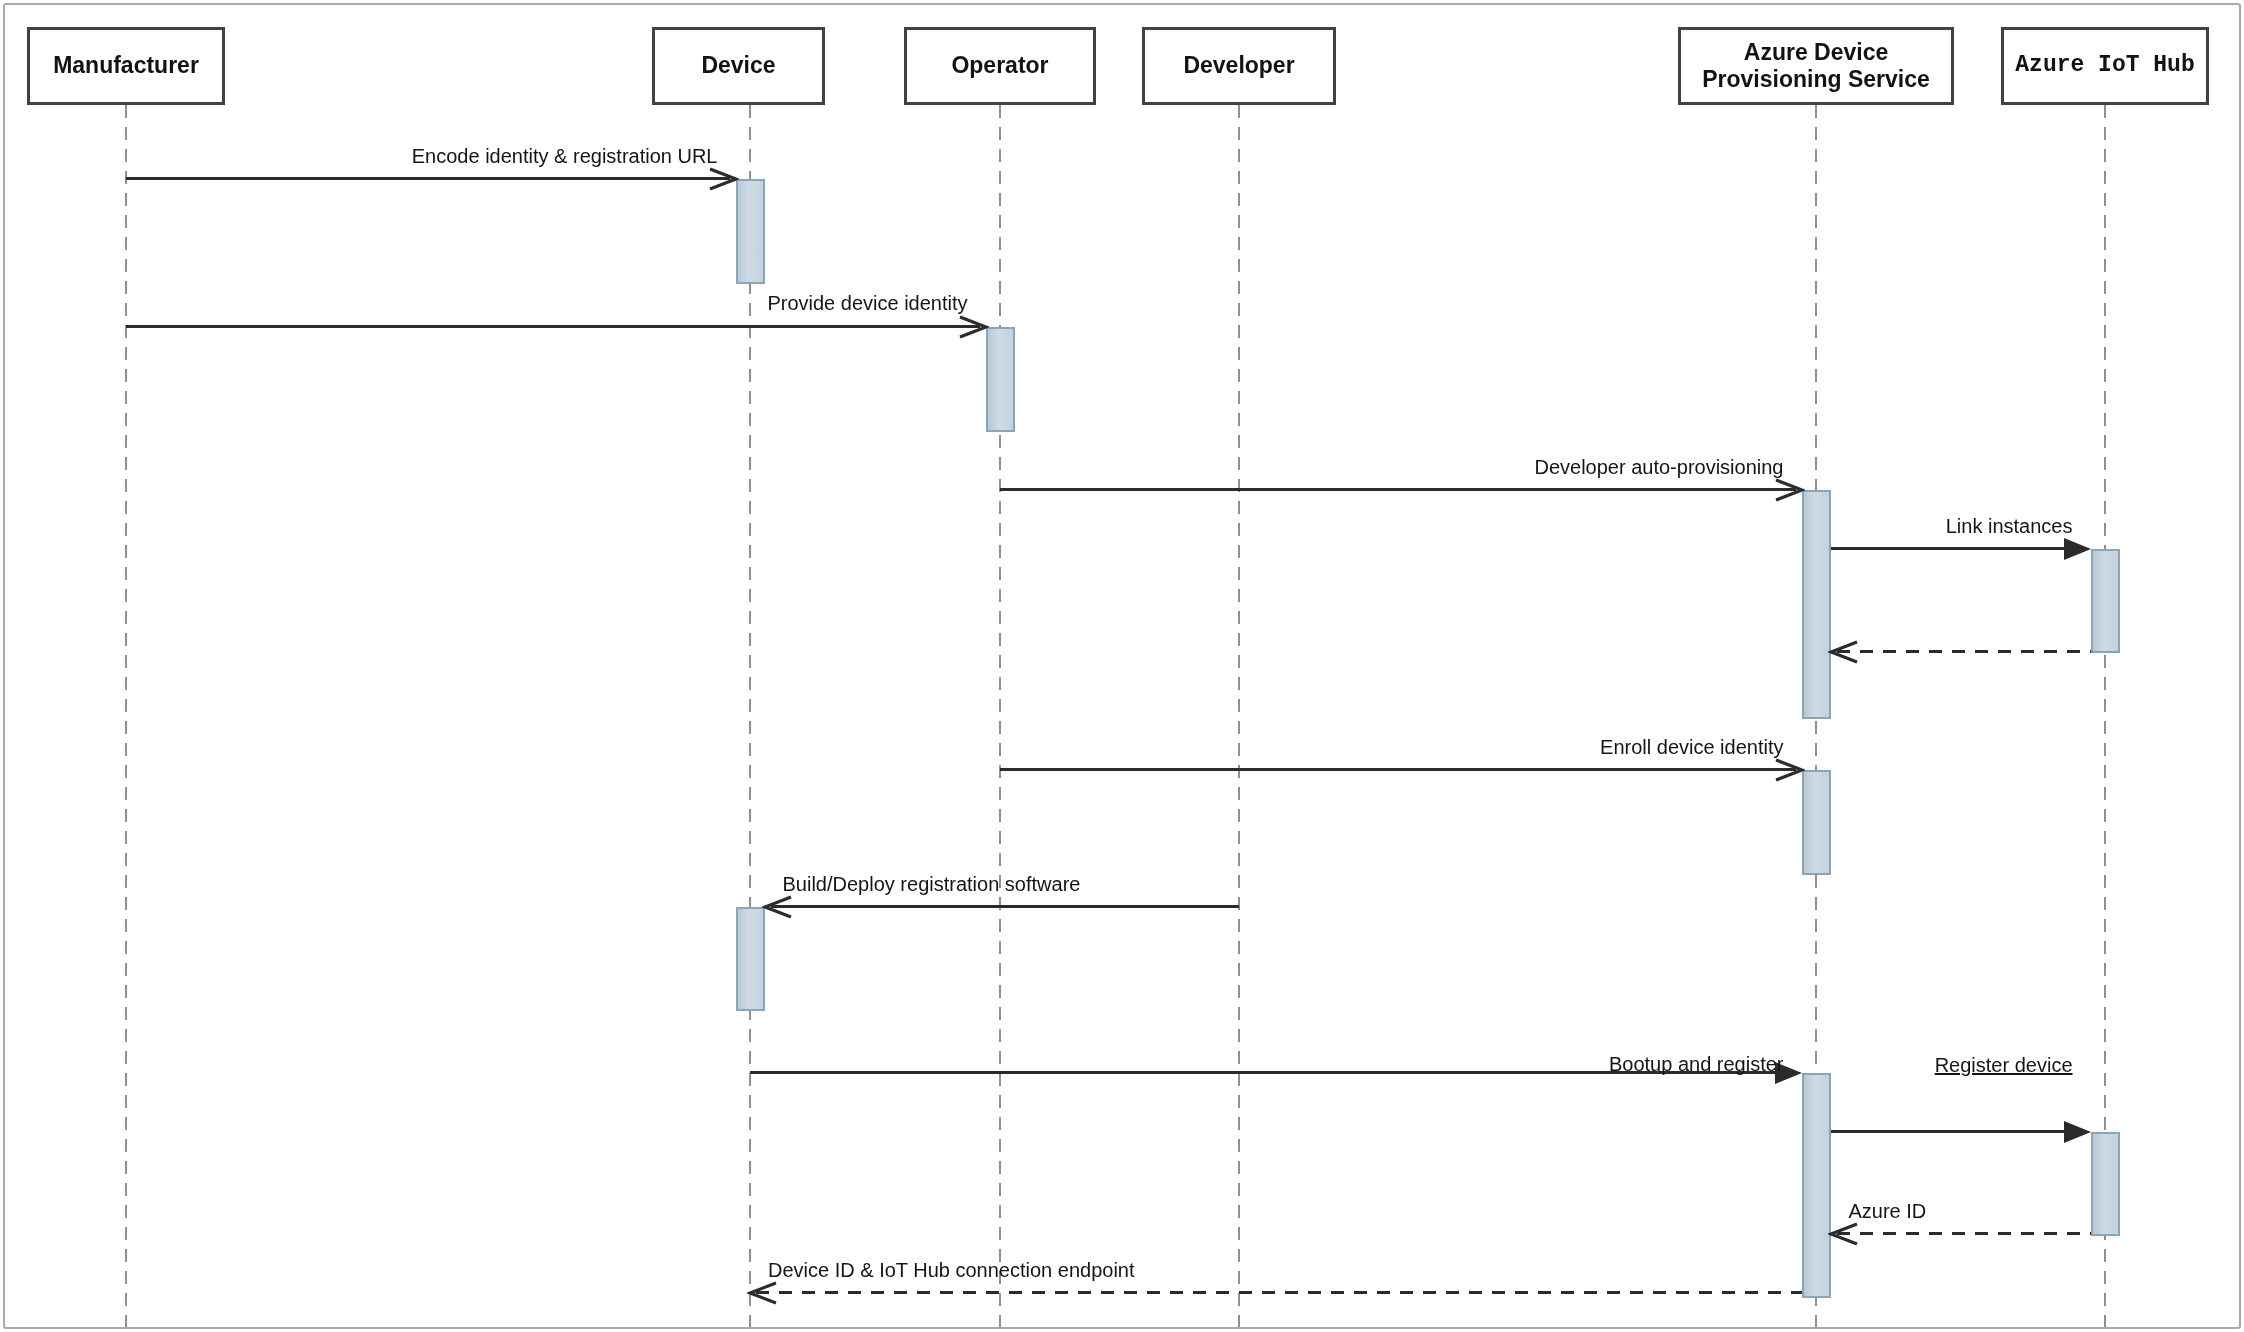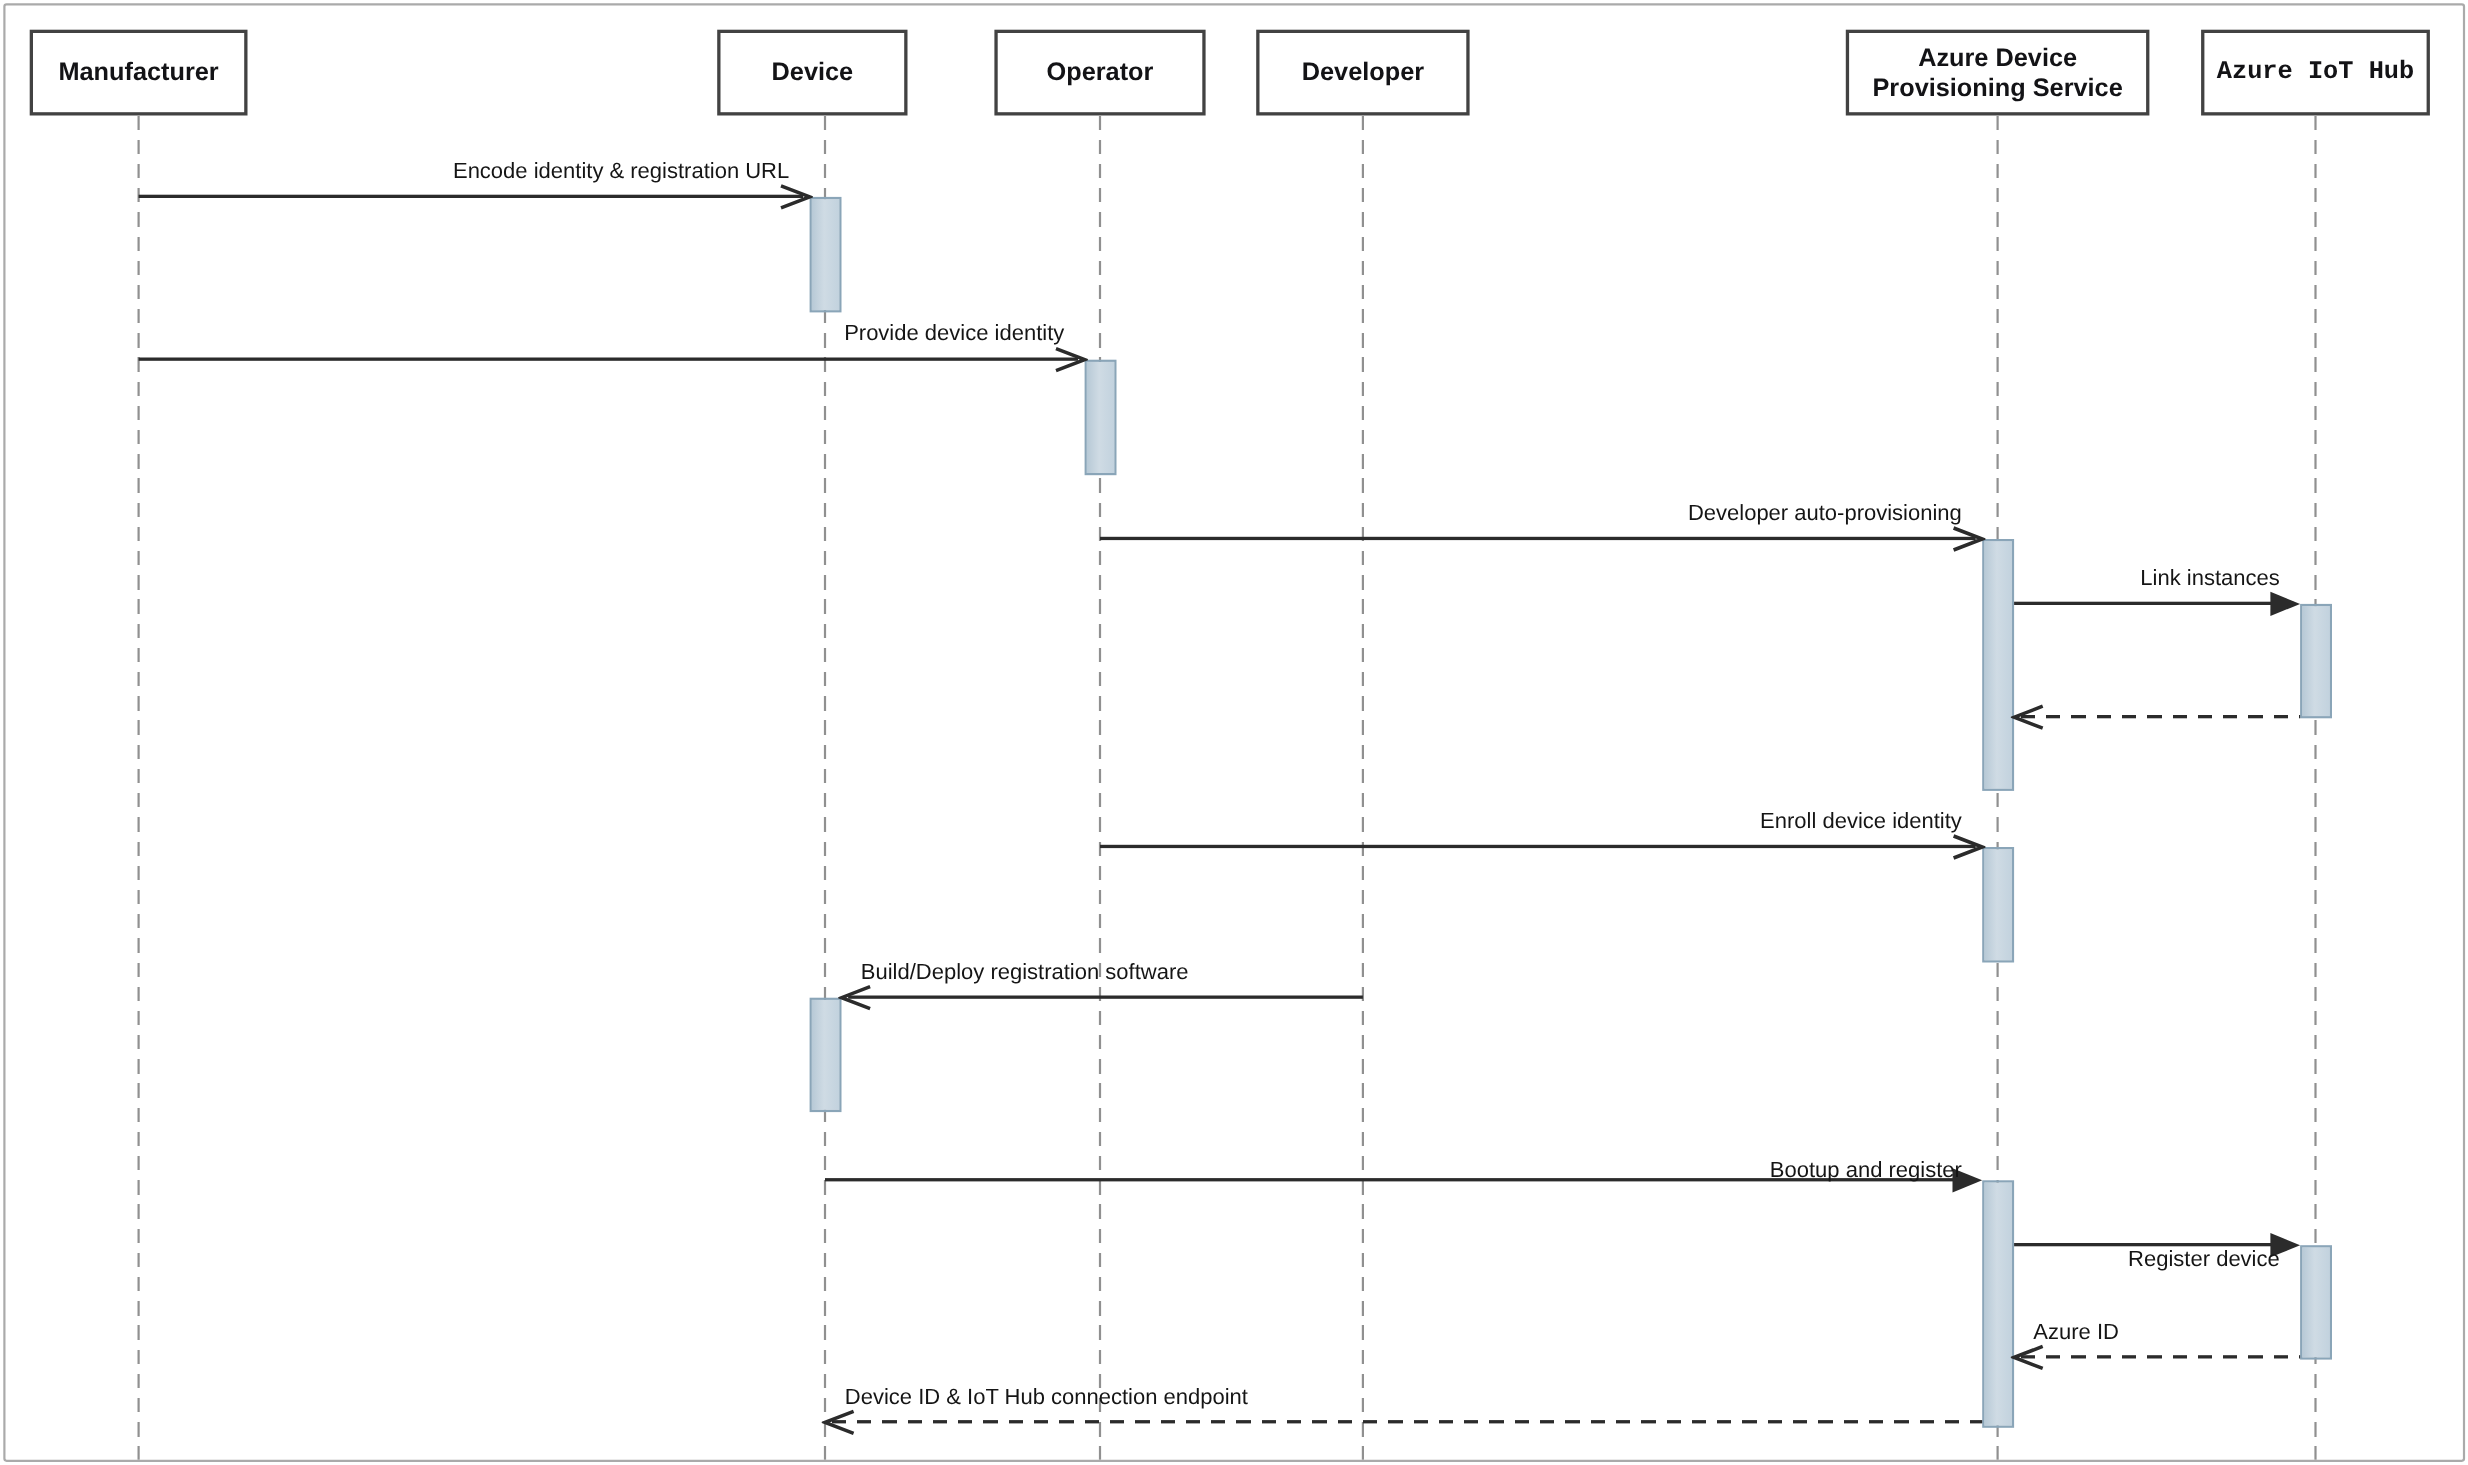--- a/index.html
+++ b/index.html
@@ -120,21 +120,21 @@
           <path d="M33 15 L6 4 L6 26 Z" fill="#2b2b2b"></path>
         </svg>
       </div>
       <div class="msg-label" style="top: 1037px; right: 460.5px; margin-top: 14px;">Bootup and register</div>
       <div class="msg-line solid" style="left: 1830.5px; top: 1130px; width: 254px;"></div>
       <div class="arrowhead" style="left: 2057.5px; top: 1117px;">
         <svg width="36" height="30" viewBox="0 0 36 30">
           <path d="M33 15 L6 4 L6 26 Z" fill="#2b2b2b"></path>
         </svg>
       </div>
-      <div class="msg-label" style="top: 1132px; right: 171.5px;">Register device</div>
+      <div class="msg-label" style="top: 1052px; right: 171.5px; text-decoration: underline;">Register device</div>
       <div class="msg-line dashed" style="left: 1836.5px; top: 1232px; width: 254px;"></div>
       <div class="arrowhead" style="left: 1827.5px; top: 1219px;">
         <svg width="36" height="30" viewBox="0 0 36 30">
           <path d="M29 5 L3 15 L29 25" fill="none" stroke="#2b2b2b" stroke-width="3.2"></path>
         </svg>
       </div>
       <div class="msg-label" style="top: 1198px; left: 1848.5px;">Azure ID</div>
       <div class="msg-line dashed" style="left: 756px; top: 1291px; width: 1045.5px;"></div>
       <div class="arrowhead" style="left: 747px; top: 1278px;">
         <svg width="36" height="30" viewBox="0 0 36 30">

